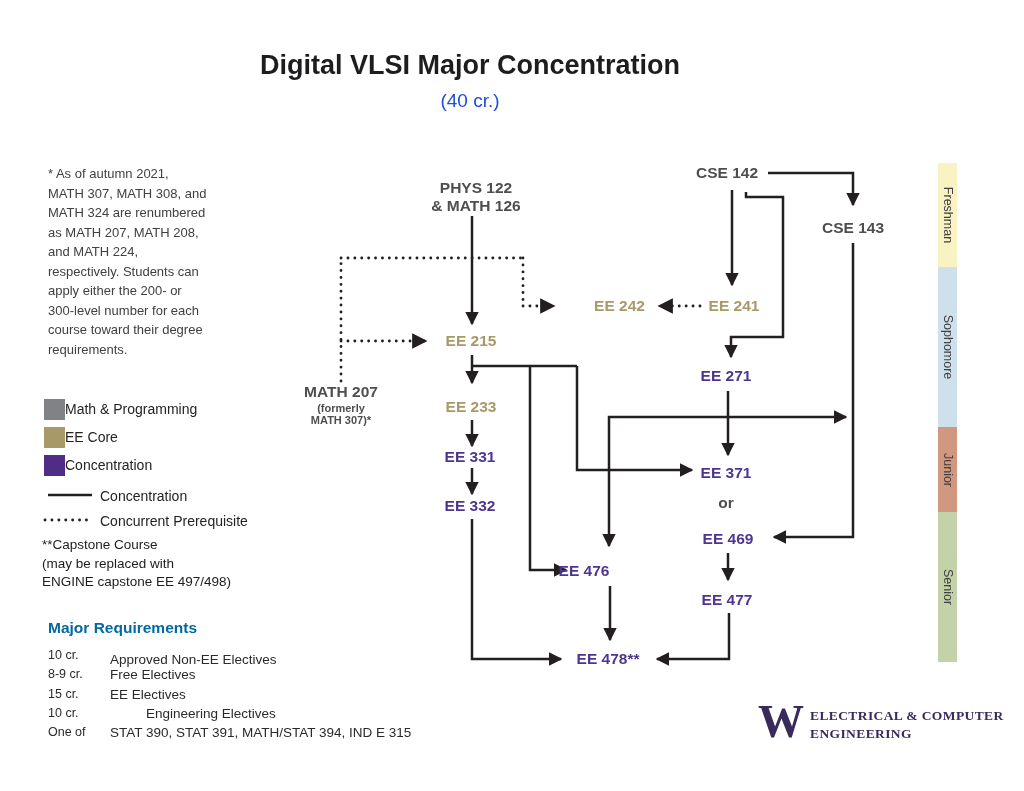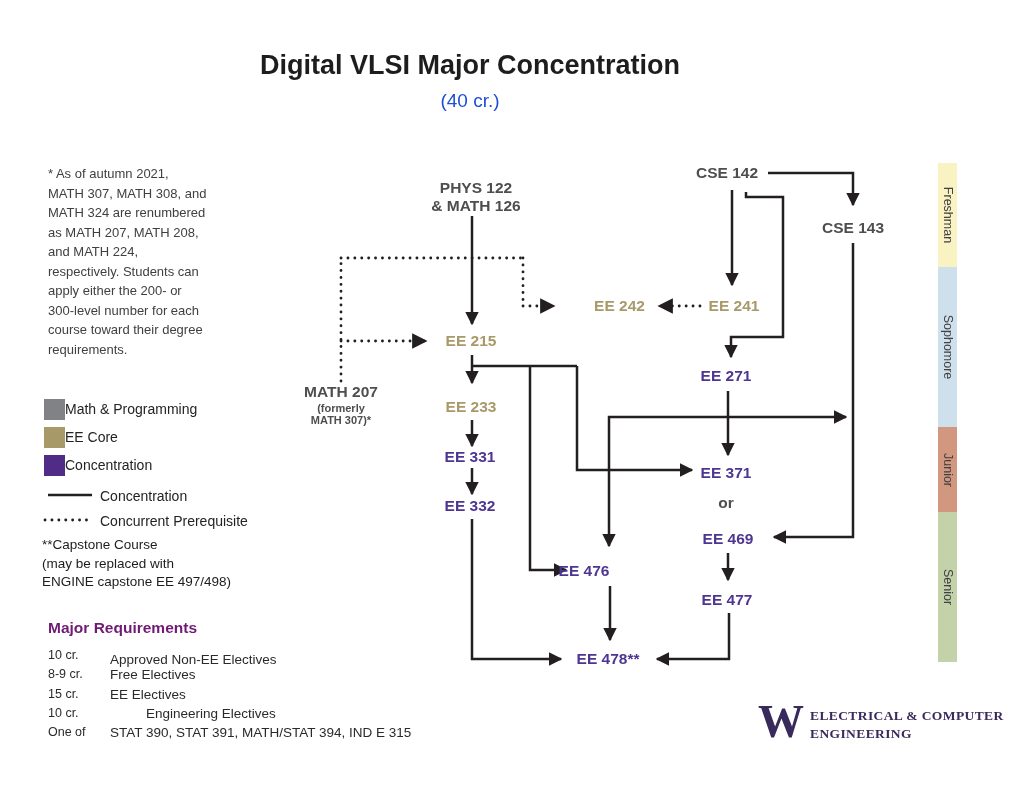--- a/index.html
+++ b/index.html
@@ -13,21 +13,21 @@
   .note{left:48px;top:164px;width:258px;font-size:13px;line-height:19.5px;color:#3f4041;white-space:pre-line;}
   .legend-row{position:absolute;left:44px;height:22px;display:flex;align-items:center;}
   .swatch{width:21px;height:21px;flex:0 0 auto;}
   .sw-math{background:#808285;}
   .sw-core{background:#a89968;}
   .sw-conc{background:#512c87;}
   .legend-label{font-size:14px;color:#232323;white-space:nowrap;}
   .prereq-label{left:100px;top:488px;font-size:14px;color:#232323;}
   .concurrent-label{left:100px;top:513px;font-size:14px;color:#232323;}
   .capstone{left:42px;top:536px;font-size:13.5px;line-height:18.5px;color:#1d1d1f;white-space:pre-line;}
-  .req-head{left:48px;top:619px;font-size:15.5px;font-weight:700;color:#701a75;}
+  .req-head{left:48px;top:619px;font-size:15.5px;font-weight:700;color:#0369a1;}
   .req-credits{position:absolute;left:48px;font-size:12.5px;color:#2a2a2a;white-space:nowrap;}
   .req-desc{position:absolute;left:110px;font-size:13.5px;color:#2a2a2a;white-space:nowrap;}
   
   .node{position:absolute;transform:translate(-50%,-50%);font-size:15.5px;font-weight:700;
         white-space:pre-line;text-align:center;line-height:18px;}
   .c-gray{color:#4d4e50;}
   .c-tan{color:#a89968;}
   .c-purple{color:#4e3690;}
   .subnode{display:block;font-size:11px;line-height:12px;margin-top:1px;}
   

